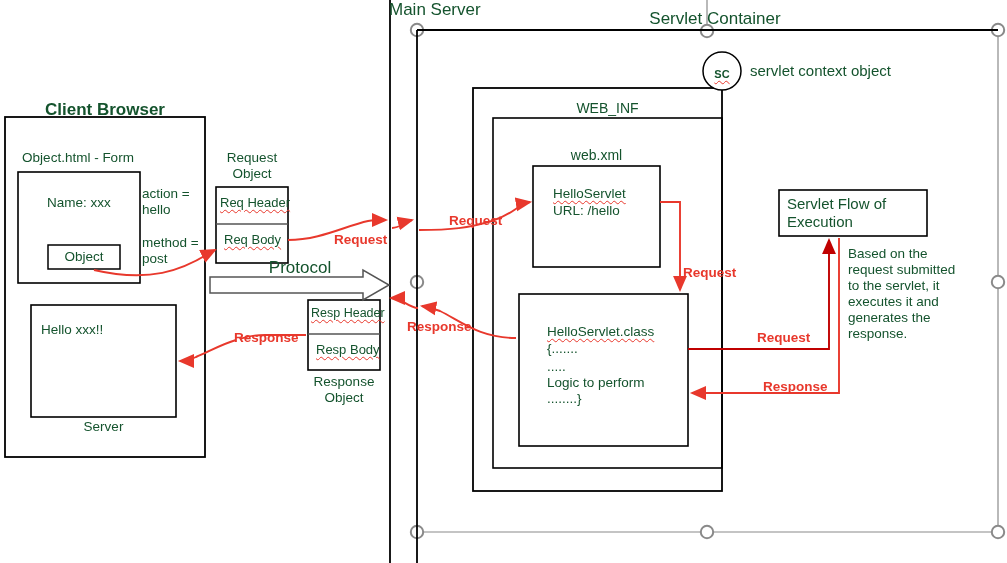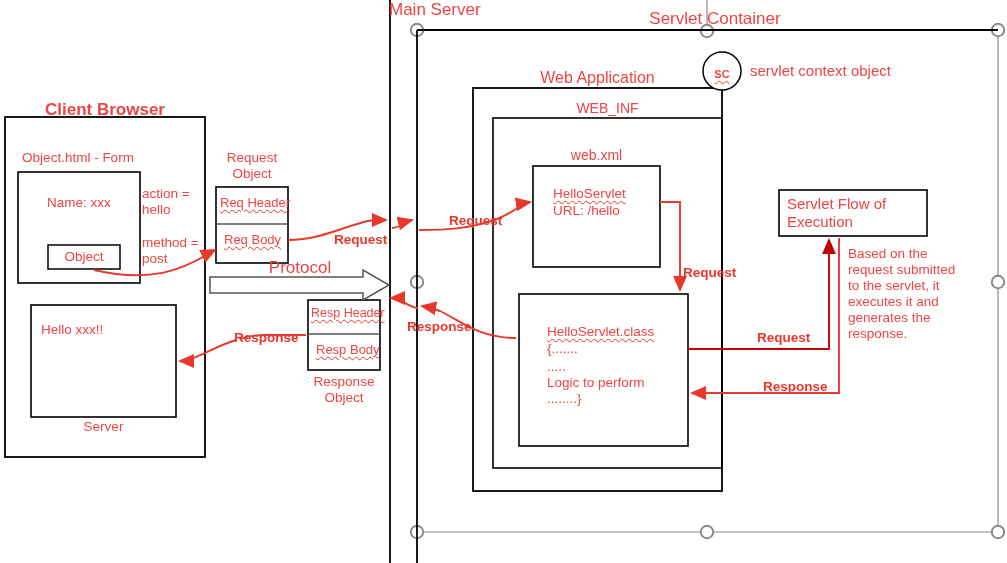--- a/index.html
+++ b/index.html
@@ -1,20 +1,20 @@
 <!DOCTYPE html>
 <html><head>
 <meta charset="utf-8">
 <title>Servlet Architecture Diagram</title>
 <style>
   html,body{margin:0;padding:0;background:#ffffff;}
   body{font-family:"Liberation Sans","DejaVu Sans",sans-serif;color:#000;}
   #stage{position:relative;width:1007px;height:563px;background:#fff;overflow:hidden;}
   svg#art{position:absolute;left:0;top:0;width:1007px;height:563px;}
-  .lbl{position:absolute;font-family:"Liberation Sans","DejaVu Sans",sans-serif;color:#ef4444;white-space:pre;line-height:1.18;}
+  .lbl{position:absolute;font-family:"Liberation Sans","DejaVu Sans",sans-serif;color:#14532d;white-space:pre;line-height:1.18;}
   .ctr{text-align:center;}
   .red{color:#e8382c;font-weight:600;}
   .sqw{ text-decoration: underline; text-decoration-style: wavy; text-decoration-color:#e8382c; text-decoration-thickness:1px; text-underline-offset:2px;}
 </style>
 </head>
 <body>
 
 <div id="stage">
 
   <svg id="art" viewBox="0 0 1007 563">
@@ -124,21 +124,20 @@
   <div class="lbl sqw" style="left:316px;top:342px;font-size:13px;">Resp Body</div>
   <div class="lbl ctr" style="left:304px;top:374px;width:80px;font-size:13.5px;">Response
 Object</div>
 
   <div class="lbl" style="left:389px;top:0px;font-size:17px;">Main Server</div>
   <div class="lbl ctr" style="left:570px;top:9px;width:290px;font-size:17px;">Servlet Container</div>
 
   <div class="lbl ctr sqw" style="left:703px;top:68px;width:38px;font-size:11px;font-weight:700;">SC</div>
   <div class="lbl" style="left:750px;top:62px;font-size:15px;">servlet context object</div>
 
-  <div class="lbl ctr" style="left:473px;top:69px;width:249px;font-size:16px;">Web Application</div>
   <div class="lbl ctr" style="left:493px;top:100px;width:229px;font-size:14px;">WEB_INF</div>
   <div class="lbl ctr" style="left:533px;top:147px;width:127px;font-size:14px;">web.xml</div>
   <div class="lbl sqw" style="left:553px;top:186px;font-size:13.5px;">HelloServlet</div>
   <div class="lbl" style="left:553px;top:203px;font-size:13.5px;">URL: /hello</div>
 
   <div class="lbl sqw" style="left:547px;top:324px;font-size:13.5px;">HelloServlet.class</div>
   <div class="lbl" style="left:547px;top:341px;font-size:13.5px;">{.......</div>
   <div class="lbl" style="left:547px;top:359px;font-size:13.5px;">.....</div>
   <div class="lbl" style="left:547px;top:375px;font-size:13.5px;">Logic to perform</div>
   <div class="lbl" style="left:547px;top:391px;font-size:13.5px;">........}</div>

